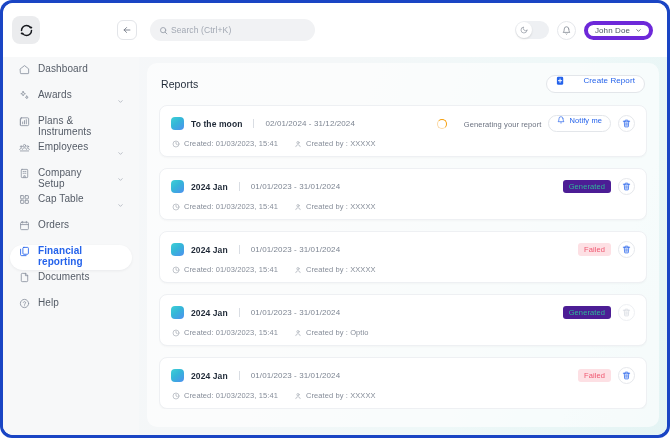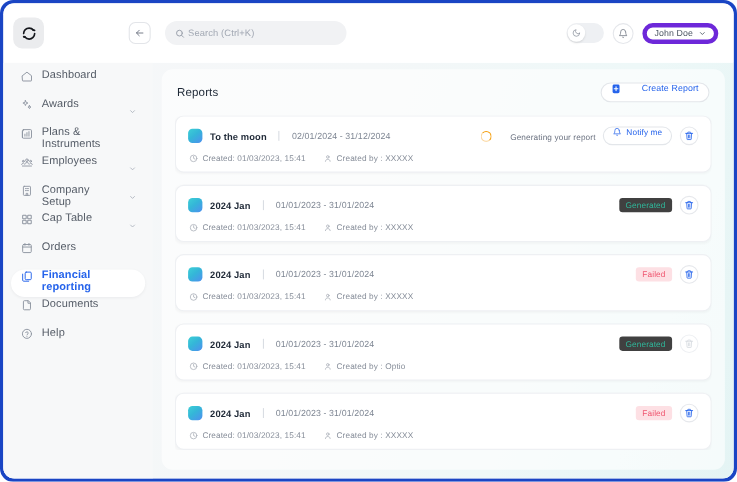--- a/index.html
+++ b/index.html
@@ -310,21 +310,21 @@
 
   .badge {
     height: 13px;
     border-radius: 3px;
     display: flex;
     align-items: center;
     padding: 0 6px;
     font-size: 7.5px;
     letter-spacing: .1px;
   }
-  .badge.generated { background: #404040; color: #2fb79a; }
+  .badge.generated { background: #4c1d95; color: #2fb79a; }
   .badge.failed { background: #fde0e4; color: #ef5770; }
 
   .trash-btn {
     width: 17px; height: 17px;
     border: 1px solid #e6e8ec;
     border-radius: 50%;
     background: #fff;
     display: flex; align-items: center; justify-content: center;
     color: #2563eb;
     flex: 0 0 17px;

